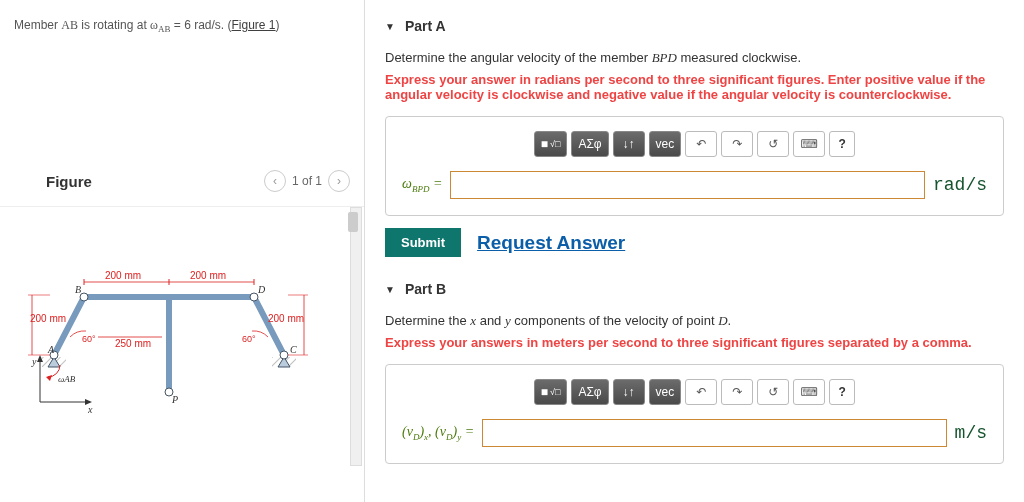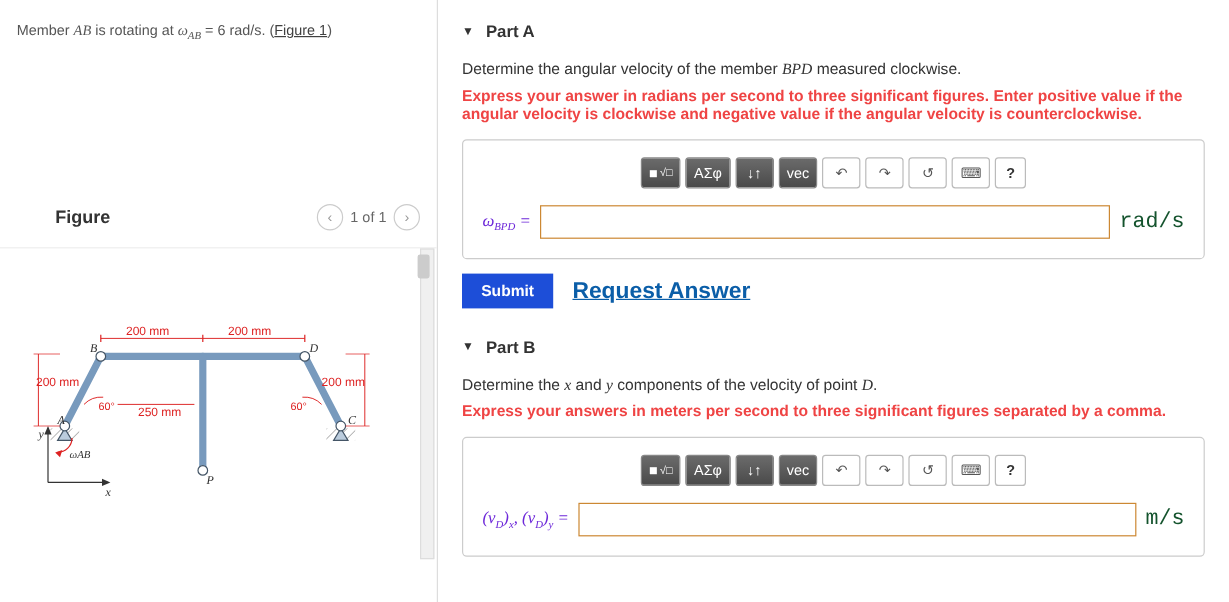--- a/index.html
+++ b/index.html
@@ -1,20 +1,20 @@
 <!DOCTYPE html>
 <html><head>
 <meta charset="utf-8">
 <style>
 * { box-sizing: border-box; margin: 0; padding: 0; }
 body { font-family: Arial, Helvetica, sans-serif; font-size: 13px; color: #333; background: #fff; width: 1024px; height: 502px; overflow: hidden; display: flex; }
 .left-panel { width: 365px; padding: 10px 0 0 0; border-right: 1px solid #ddd; position: relative; }
 .right-panel { flex: 1; padding: 10px 20px; overflow-y: auto; }
 .problem-statement { padding: 8px 14px; color: #555; font-size: 12px; }
-.problem-statement .serif { font-family: 'Times New Roman', serif; font-style: italic; }
+.problem-statement .serif { font-family: 'Times New Roman', serif; }
 .problem-statement .link { color: #404040; text-decoration: underline; cursor: pointer; }
 .figure-header { display: flex; align-items: center; padding: 8px 14px; margin-top: 120px; }
 .figure-header .title { font-weight: bold; font-size: 15px; flex: 1; color: #333; margin-left: 32px; }
 .pager { display: flex; align-items: center; gap: 6px; font-size: 12px; color: #666; }
 .pager-btn { width: 22px; height: 22px; border: 1px solid #ccc; border-radius: 11px; display: flex; align-items: center; justify-content: center; color: #999; cursor: pointer; background: #fff; }
 .figure-area { border-top: 1px solid #eee; margin: 6px 0 0 0; padding: 10px; position: relative; height: 260px; }
 .scroll-hint { position: absolute; right: 2px; top: 0; bottom: 0; width: 12px; background: #f0f0f0; border: 1px solid #ddd; }
 .scroll-thumb { position: absolute; right: 3px; top: 4px; width: 10px; height: 20px; background: #ccc; border-radius: 2px; }
 .figure-svg { width: 320px; height: 200px; margin-top: 20px; }
 .dim-text { font-size: 10px; fill: #d22; font-family: Arial; }
@@ -24,25 +24,25 @@
 .part-header .tri { font-size: 10px; }
 .q-text { font-size: 13px; color: #333; margin-bottom: 6px; }
 .q-text .serif { font-family: 'Times New Roman', serif; font-style: italic; }
 .q-bold { font-size: 13px; font-weight: bold; color: #ef4444; margin-bottom: 14px; }
 .answer-box { border: 1px solid #ccc; border-radius: 4px; padding: 14px 16px 16px 16px; margin-bottom: 12px; }
 .toolbar { display: flex; gap: 4px; justify-content: center; margin-bottom: 14px; align-items: center; }
 .tbtn { height: 26px; min-width: 32px; padding: 0 6px; border: 1px solid #888; border-radius: 3px; background: linear-gradient(#6b6b6b,#4a4a4a); color: #fff; font-size: 12px; display: flex; align-items: center; justify-content: center; cursor: pointer; }
 .tbtn.light { background: #fff; color: #555; border-color: #bbb; }
 .tbtn.help { background: #fff; color: #333; font-weight: bold; border-color: #bbb; min-width: 26px; }
 .answer-row { display: flex; align-items: center; gap: 8px; }
-.answer-label { font-family: 'Times New Roman', serif; font-style: italic; font-size: 14px; color: #6d28d9; white-space: nowrap; }
+.answer-label { font-family: 'Times New Roman', serif; font-style: italic; font-size: 14px; color: #4d7c0f; white-space: nowrap; }
 .answer-input { flex: 1; height: 28px; border: 1px solid #cc8833; background: #fff; padding: 0 6px; font-size: 13px; }
 .answer-unit { font-family: Liberation Mono, monospace; font-size: 18px; color: #14532d; }
 .submit-row { display: flex; align-items: center; gap: 16px; margin-bottom: 24px; }
-.submit-btn { background: #1d4ed8; color: #fff; border: none; padding: 7px 16px; font-size: 13px; font-weight: bold; cursor: pointer; }
+.submit-btn { background: #0f766e; color: #fff; border: none; padding: 7px 16px; font-size: 13px; font-weight: bold; cursor: pointer; }
 .req-link { color: #0b5ea8; font-size: 19px; text-decoration: underline; cursor: pointer; font-weight: bold; }
 </style>
 </head>
 <body>
 
 <div class="left-panel">
   <div class="problem-statement">
     <span>Member </span><span class="serif">AB</span><span> is rotating at </span><span class="serif">ω</span><sub class="serif" style="font-size:9px">AB</sub><span> = 6 rad/s. (</span><span class="link">Figure 1</span><span>)</span>
   </div>
 

